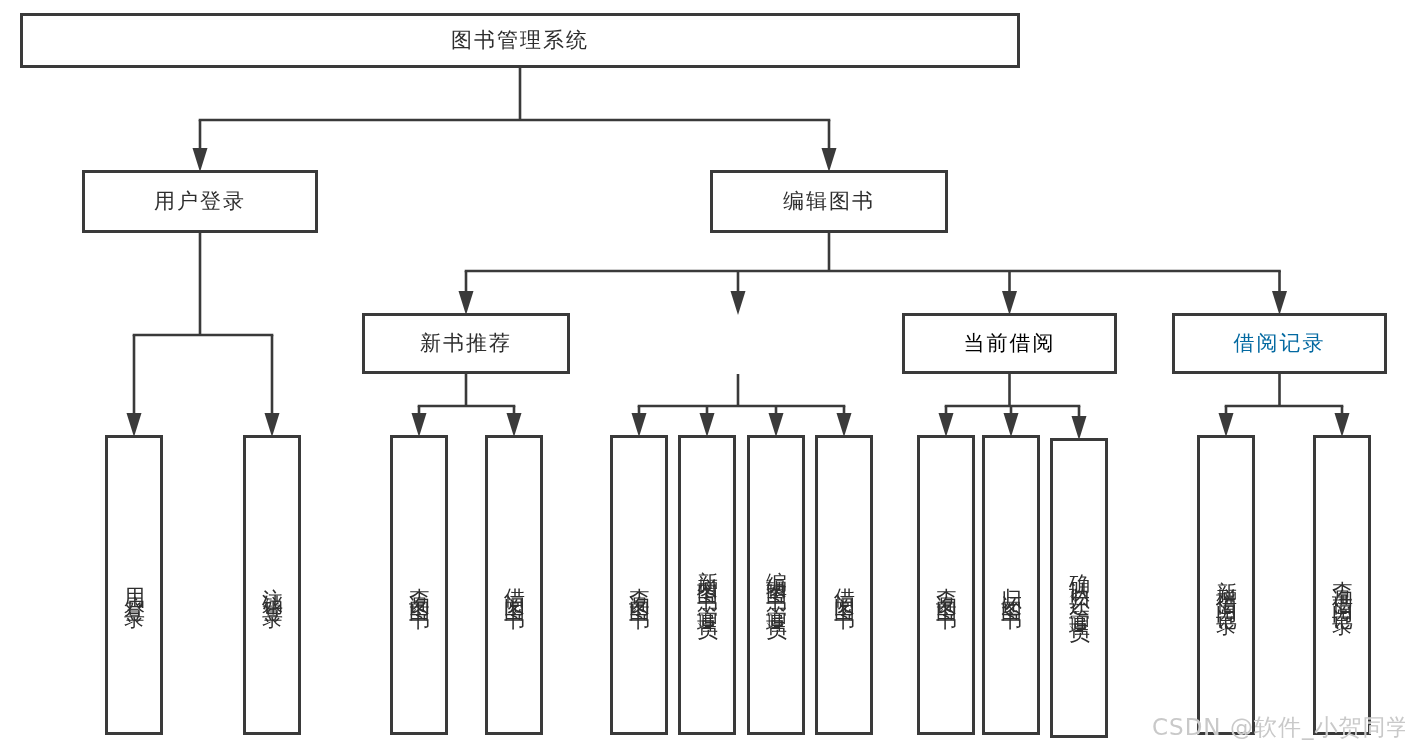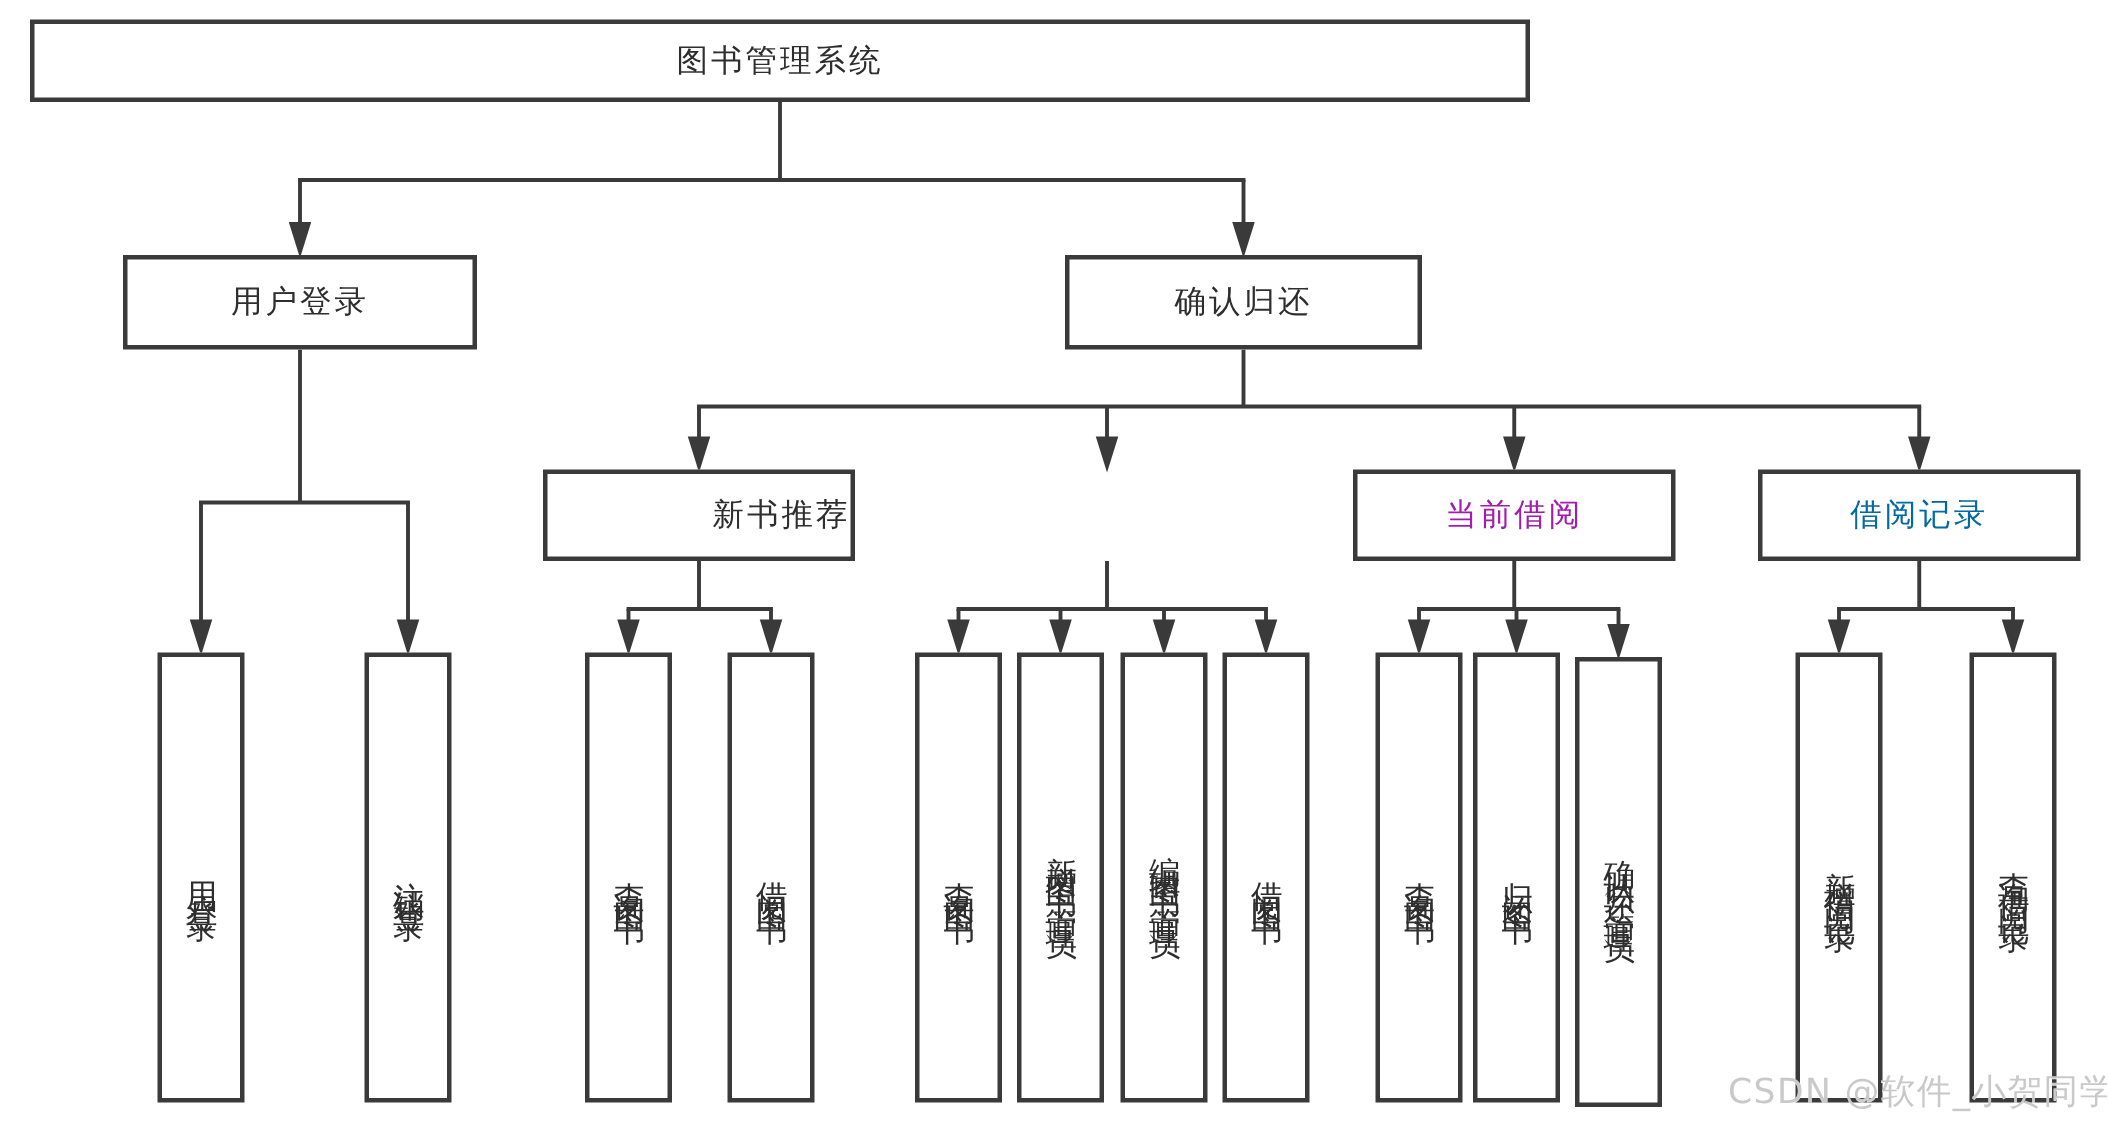--- a/index.html
+++ b/index.html
@@ -123,27 +123,27 @@
       <polygon points="1334.5,413 1349.5,413 1342,437" fill="#3a3a3a"></polygon>
     </svg>
   <div class="nodes-layer">
       <div class="node" style="left: 20px; top: 13px; width: 1000px; height: 55px; border-color: rgb(58, 58, 58);">
         <span class="node-label" style="color: rgb(46, 46, 46);">图书管理系统</span>
       </div>
       <div class="node" style="left: 82px; top: 170px; width: 236px; height: 63px; border-color: rgb(58, 58, 58);">
         <span class="node-label" style="color: rgb(46, 46, 46);">用户登录</span>
       </div>
       <div class="node" style="left: 710px; top: 170px; width: 238px; height: 63px; border-color: rgb(58, 58, 58);">
-        <span class="node-label" style="color: rgb(46, 46, 46);">确认归还</span>
+        <span class="node-label" style="color: rgb(46, 46, 46);">编辑图书</span>
       </div>
-      <div class="node" style="left: 362px; top: 313px; width: 208px; height: 61px; border-color: rgb(58, 58, 58); justify-content: flex-end;">
+      <div class="node" style="left: 362px; top: 313px; width: 208px; height: 61px; border-color: rgb(58, 58, 58);">
         <span class="node-label" style="color: rgb(46, 46, 46);">新书推荐</span>
       </div>
       <div class="node" style="left: 902px; top: 313px; width: 215px; height: 61px; border-color: rgb(58, 58, 58);">
-        <span class="node-label" style="color: #a21caf;">当前借阅</span>
+        <span class="node-label" style="color: #000000;">当前借阅</span>
       </div>
       <div class="node" style="left: 1172px; top: 313px; width: 215px; height: 61px; border-color: rgb(58, 58, 58);">
         <span class="node-label" style="color: #0369a1;">借阅记录</span>
       </div>
       <div class="node vertical" style="left: 105px; top: 435px; width: 58px; height: 300px; border-color: rgb(58, 58, 58);">
         <span class="node-label" style="color: rgb(46, 46, 46);">用户登录</span>
       </div>
       <div class="node vertical" style="left: 243px; top: 435px; width: 58px; height: 300px; border-color: rgb(58, 58, 58);">
         <span class="node-label" style="color: rgb(46, 46, 46);">注销登录</span>
       </div>

